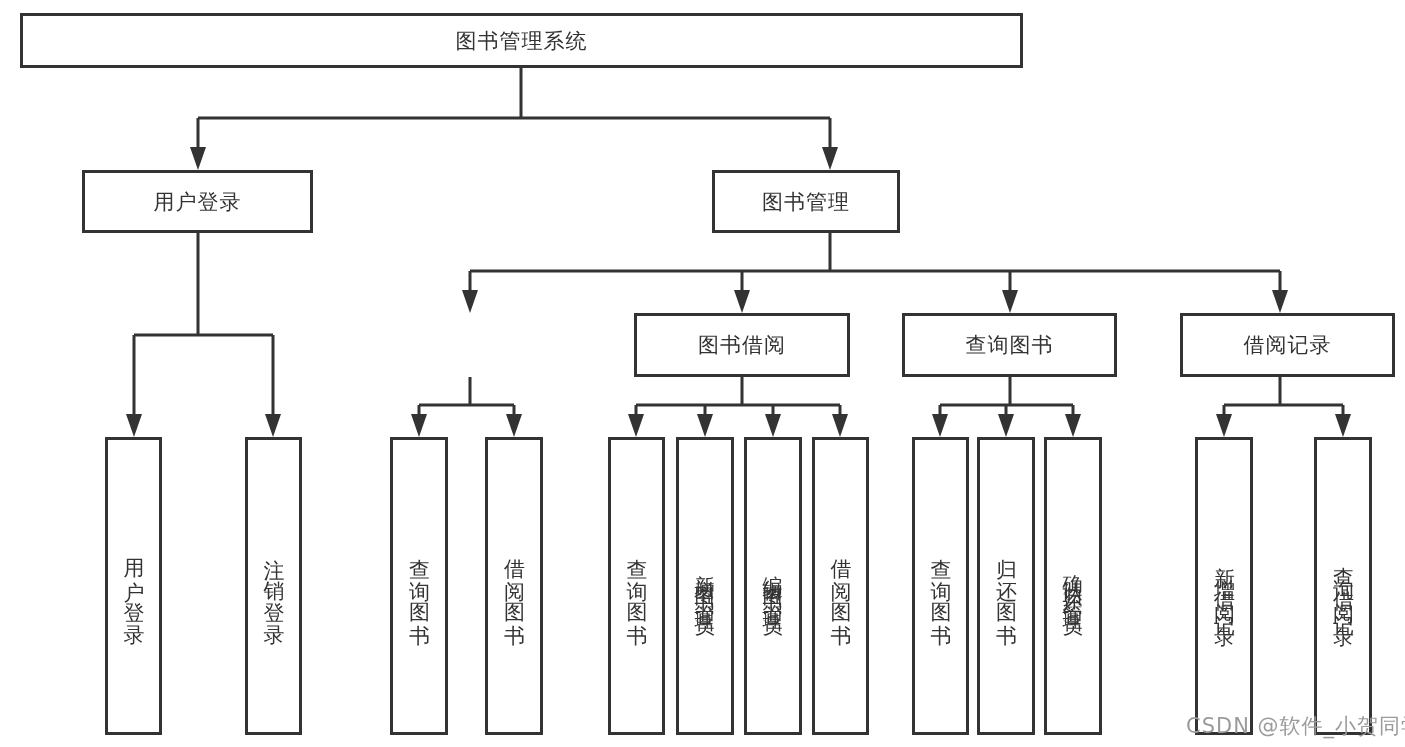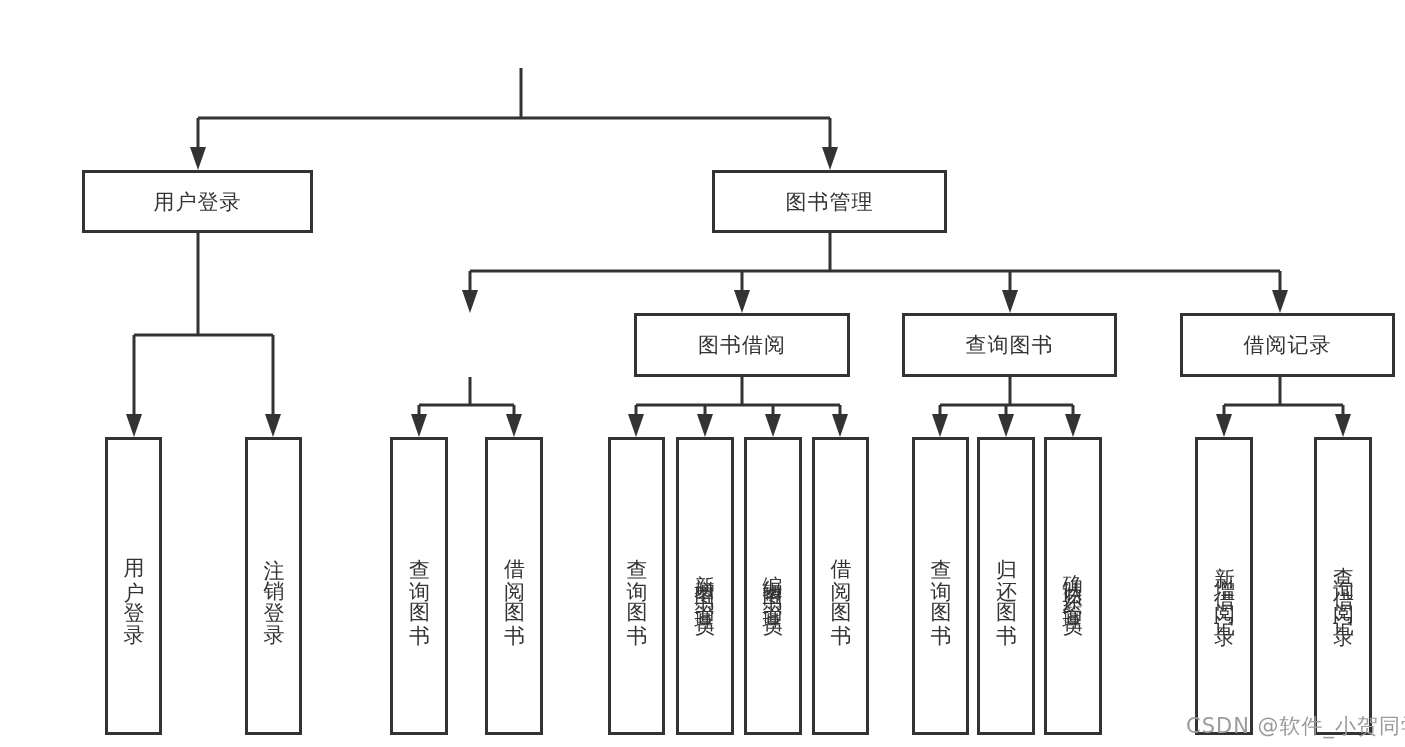--- a/index.html
+++ b/index.html
@@ -98,23 +98,24 @@
       <polygon points="998,414 1014,414 1006,437"></polygon>
       <polygon points="1065,414 1081,414 1073,437"></polygon>
     </g>
     <g>
       <path d="M1280,377 V405 M1224,405 H1343 M1224,405 V417 M1343,405 V417"></path>
       <polygon points="1216,414 1232,414 1224,437"></polygon>
       <polygon points="1335,414 1351,414 1343,437"></polygon>
     </g>
   </svg>
 
+  <div class="node" style="left:20px; top:13px; width:1003px; height:55px;">图书管理系统</div>
 
   <div class="node" style="left:82px; top:170px; width:231px; height:63px;">用户登录</div>
-  <div class="node" style="left:712px; top:170px; width:235px; height:63px;">图书管理</div>
+  <div class="node" style="left:712px; top:170px; width:188px; height:63px;">图书管理</div>
 
   <div class="node" style="left:634px; top:313px; width:216px; height:64px;">图书借阅</div>
   <div class="node" style="left:902px; top:313px; width:215px; height:64px;">查询图书</div>
   <div class="node" style="left:1172px; top:313px; width:215px; height:64px;margin-left:8px;">借阅记录</div>
 
   <div class="node leaf leaf-short" style="left:105px; top:437px; width:57px; height:298px;">用户登录</div>
   <div class="node leaf leaf-short" style="left:245px; top:437px; width:57px; height:298px;">注销登录</div>
 
   <div class="node leaf leaf-short" style="left:390px; top:437px; width:58px; height:298px;">查询图书</div>
   <div class="node leaf leaf-short" style="left:485px; top:437px; width:58px; height:298px;">借阅图书</div>

